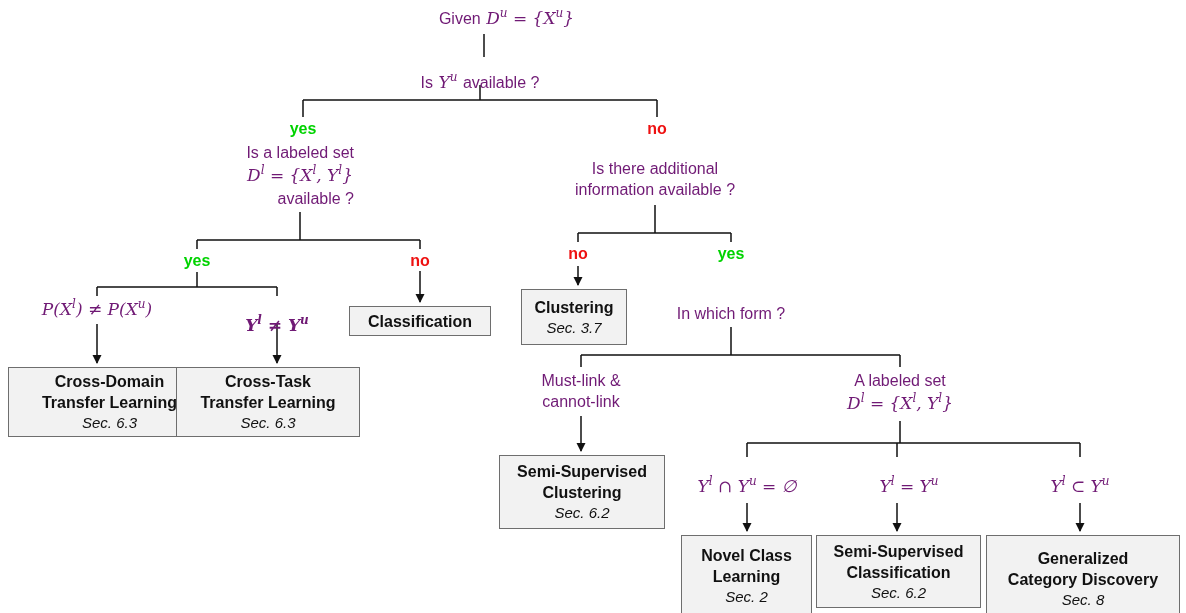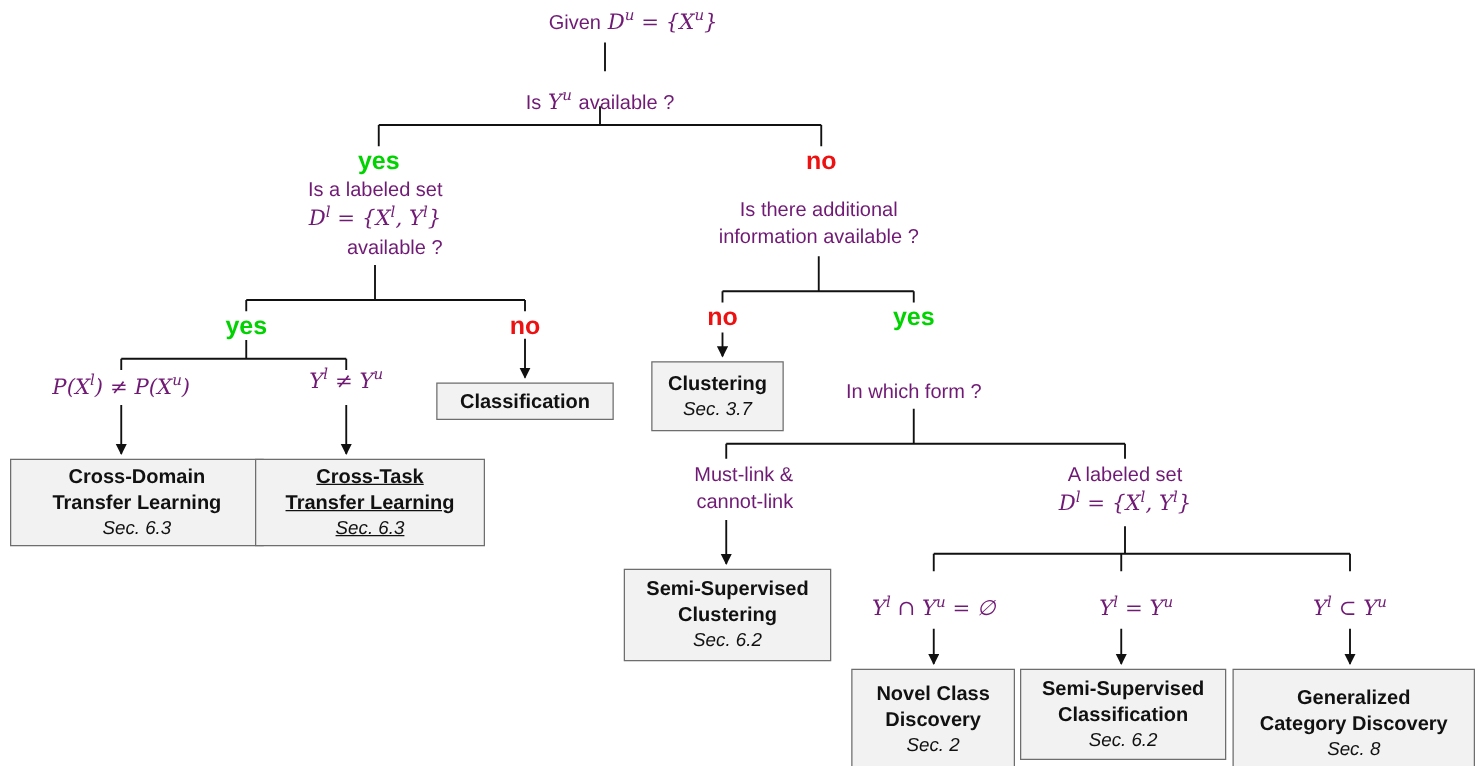--- a/index.html
+++ b/index.html
@@ -7,21 +7,21 @@
   body { font-family:"Liberation Sans", sans-serif; color:#111; }
   .canvas { position:relative; width:1186px; height:613px; background:#fff; overflow:hidden; }
   .wires { position:absolute; left:0; top:0; }
   .node { position:absolute; transform:translateX(-50%); text-align:center; white-space:nowrap;
           font-size:16px; line-height:21px; color:#701a75; }
   .node.mathline { font-size:17px; line-height:25px; }
   .mrow { line-height:24px; }
   .math { font-family:"DejaVu Serif","Liberation Serif",serif; font-style:italic; font-size:17px; padding:0 1px; }
   .math sup { font-size:12px; line-height:0; }
   .cal { font-family:"DejaVu Serif","Liberation Serif",serif; }
-  .yn { position:absolute; transform:translateX(-50%); font-weight:bold; font-size:20px; line-height:20px; white-space:nowrap; }
+  .yn { position:absolute; transform:translateX(-50%); font-weight:bold; font-size:16px; line-height:20px; white-space:nowrap; }
   .yn.yes { color: var(--yes,#00d300); }
   .yn.no  { color: var(--no,#ee1111); }
   .box { position:absolute; background:var(--boxbg,#f2f2f2); border:1px solid var(--boxbd,#6e6e6e);
          display:flex; flex-direction:column; justify-content:center; align-items:center; text-align:center; }
   .box .bt  { font-weight:bold; font-size:16px; line-height:21px; white-space:nowrap; }
   .box .sec { font-style:italic; font-size:15px; line-height:20px; white-space:nowrap; }
 </style>
 </head>
 <body>
 
@@ -61,29 +61,29 @@
   <div class="node" style="left:300px; top:142px;text-align:right;">
     <div>Is a labeled set</div>
     <div class="mrow"><span class="math">D<sup>l</sup> = {X<sup>l</sup>, Y<sup>l</sup>}</span></div>
     <div>available ?</div>
   </div>
 
   <div class="yn yes" style="left:197px; top:251px;">yes</div>
   <div class="yn no" style="left:420px; top:251px;">no</div>
 
   <div class="node mathline" style="left:97px; top:297px;"><span class="math">P(X<sup>l</sup>) ≠ P(X<sup>u</sup>)</span></div>
-  <div class="node mathline" style="left:277px; top:292px;"><span class="math"><span class="cal">Y</span><sup>l</sup> ≠ <span class="cal">Y</span><sup>u</sup></span></div>
+  <div class="node mathline" style="left:277px; top:313px;font-weight:bold;"><span class="math"><span class="cal">Y</span><sup>l</sup> ≠ <span class="cal">Y</span><sup>u</sup></span></div>
 
   <div class="box" style="left:8px; top:367px; width:203px; height:70px;">
     <div class="bt">Cross-Domain</div>
     <div class="bt">Transfer Learning</div>
     <div class="sec">Sec. 6.3</div>
   </div>
 
-  <div class="box" style="left:204px; top:367px; width:184px; height:70px;text-decoration:underline;">
+  <div class="box" style="left:176px; top:367px; width:184px; height:70px;">
     <div class="bt">Cross-Task</div>
     <div class="bt">Transfer Learning</div>
     <div class="sec">Sec. 6.3</div>
   </div>
 
   <div class="box" style="left:349px; top:306px; width:142px; height:30px;">
     <div class="bt">Classification</div>
   </div>
 
   <div class="node" style="left:655px; top:158px;text-align:center;">
@@ -94,21 +94,21 @@
   <div class="yn no" style="left:578px; top:244px;">no</div>
   <div class="yn yes" style="left:731px; top:244px;">yes</div>
 
   <div class="box" style="left:521px; top:289px; width:106px; height:56px;">
     <div class="bt">Clustering</div>
     <div class="sec">Sec. 3.7</div>
   </div>
 
   <div class="node" style="left:731px; top:303px;">In which form ?</div>
 
-  <div class="node" style="left:595px; top:370px;text-align:right;">
+  <div class="node" style="left:581px; top:370px;">
     <div>Must-link &amp;</div>
     <div>cannot-link</div>
   </div>
 
   <div class="node" style="left:900px; top:370px;">
     <div>A labeled set</div>
     <div class="mrow"><span class="math">D<sup>l</sup> = {X<sup>l</sup>, Y<sup>l</sup>}</span></div>
   </div>
 
   <div class="box" style="left:499px; top:455px; width:166px; height:74px;">
@@ -116,21 +116,21 @@
     <div class="bt">Clustering</div>
     <div class="sec">Sec. 6.2</div>
   </div>
 
   <div class="node mathline" style="left:747px; top:474px;"><span class="math"><span class="cal">Y</span><sup>l</sup> ∩ <span class="cal">Y</span><sup>u</sup> = ∅</span></div>
   <div class="node mathline" style="left:897px; top:474px;margin-left:12px;"><span class="math"><span class="cal">Y</span><sup>l</sup> = <span class="cal">Y</span><sup>u</sup></span></div>
   <div class="node mathline" style="left:1080px; top:474px;"><span class="math"><span class="cal">Y</span><sup>l</sup> ⊂ <span class="cal">Y</span><sup>u</sup></span></div>
 
   <div class="box" style="left:681px; top:535px; width:131px; height:81px;">
     <div class="bt">Novel Class</div>
-    <div class="bt">Discovery</div>
+    <div class="bt">Learning</div>
     <div class="sec">Sec. 2</div>
   </div>
 
   <div class="box" style="left:816px; top:535px; width:165px; height:73px;">
     <div class="bt">Semi-Supervised</div>
     <div class="bt">Classification</div>
     <div class="sec">Sec. 6.2</div>
   </div>
 
   <div class="box" style="left:986px; top:535px; width:194px; height:88px;">

